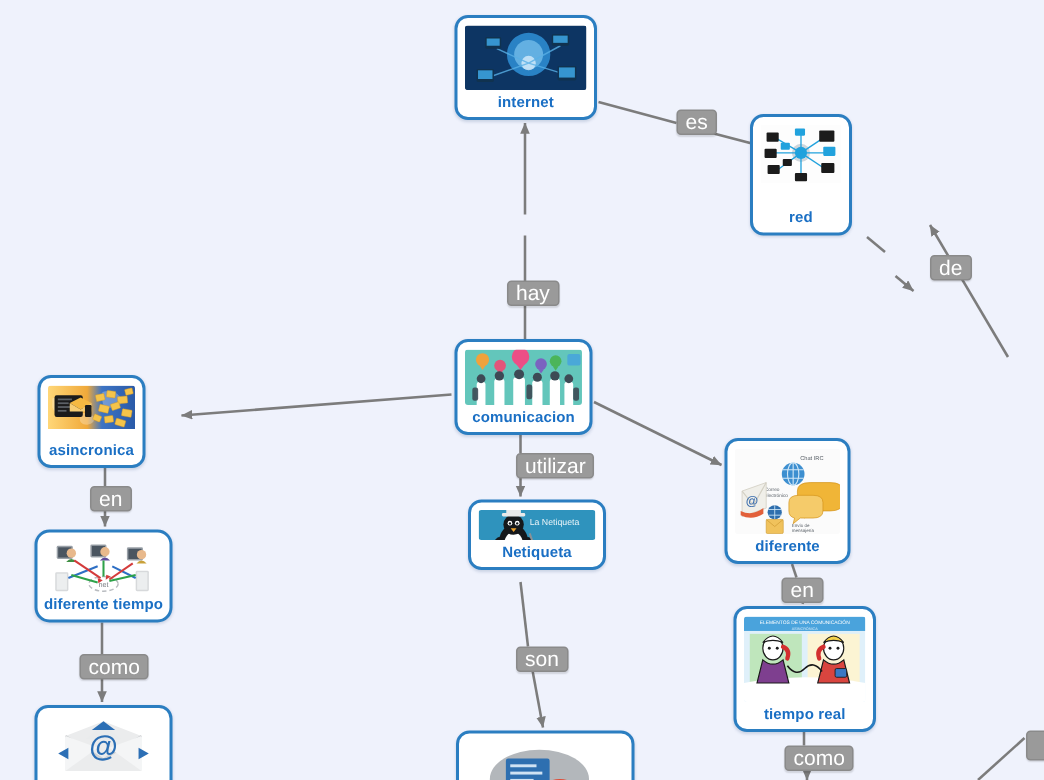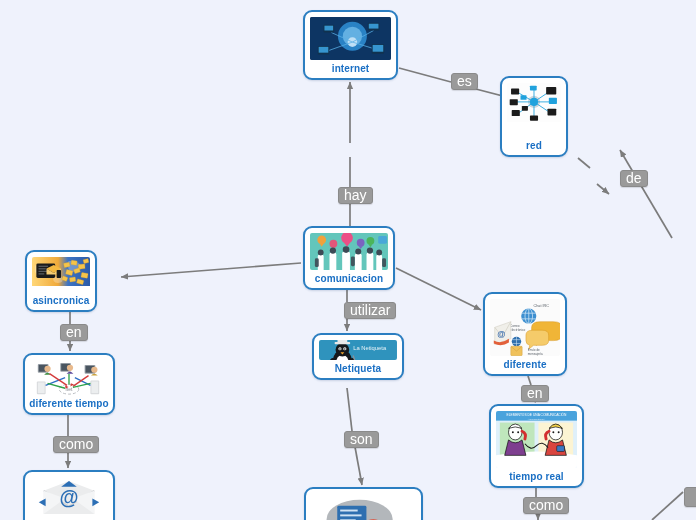--- a/index.html
+++ b/index.html
@@ -243,21 +243,21 @@
           <rect x="52" y="28" width="8" height="6" rx=".6" transform="rotate(-8 56 31)"></rect>
           <rect x="62" y="31" width="9" height="6" rx=".6" transform="rotate(16 66 34)"></rect>
           <rect x="42" y="27" width="7" height="5.5" rx=".6" transform="rotate(22 45 29)"></rect>
           <rect x="71" y="3" width="7" height="5.5" rx=".6" transform="rotate(-14 74 6)"></rect>
         </g>
       </svg>
     </div>
     <div class="caption">asincronica</div>
   </div>
 
-  <div class="node" style="left:23px;top:353px;width:92px;height:62px;">
+  <div class="node" style="left:23px;top:353px;width:92px;height:62px;border-radius:10px;">
     <div class="thumb">
       <svg class="art" viewBox="0 0 80 40" preserveAspectRatio="none">
         <rect width="80" height="40" fill="#ffffff"></rect>
         <g>
           <rect x="8" y="4" width="11" height="9" rx="1" fill="#9aa1a8"></rect>
           <rect x="9" y="5" width="9" height="7" fill="#4a5560"></rect>
           <circle cx="18" cy="9" r="3.2" fill="#e8b98c"></circle>
             <path d="M14.5 15 q3.5 -4 7 0 z" fill="#3f8f43"></path>
           <rect x="31" y="3" width="11" height="9" rx="1" fill="#9aa1a8"></rect>
           <rect x="32" y="4" width="9" height="7" fill="#4a5560"></rect>

